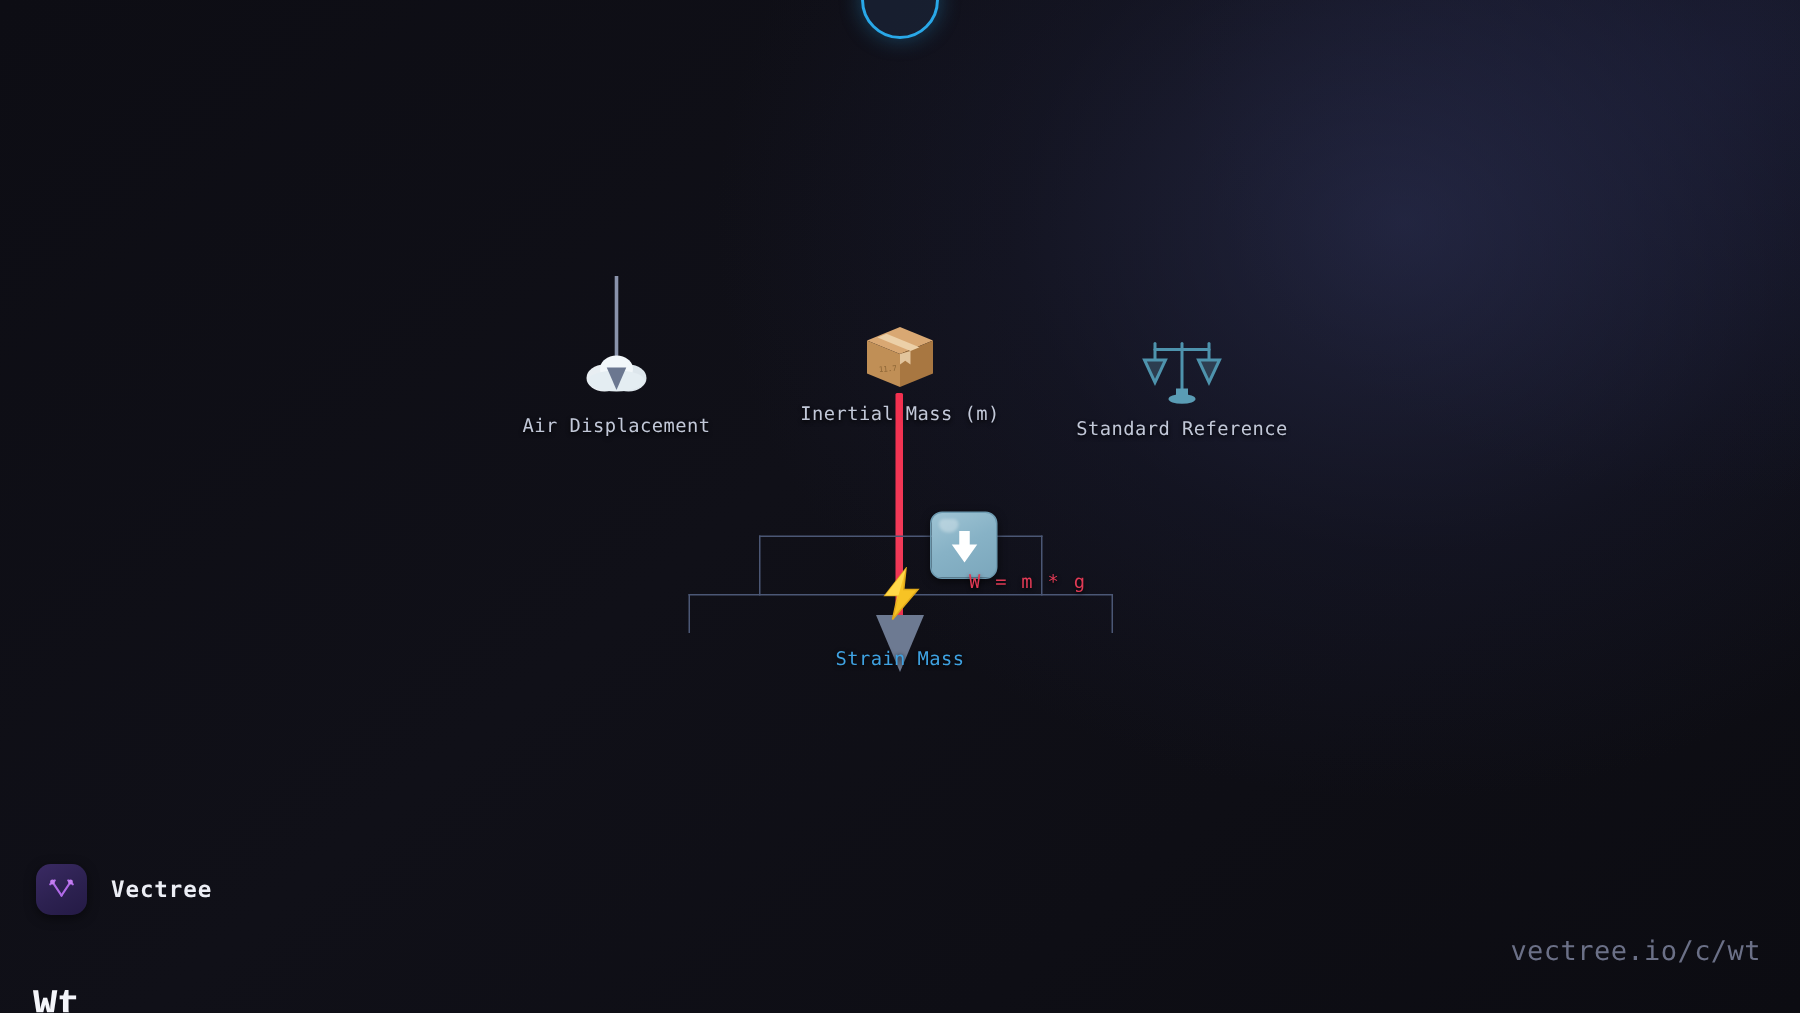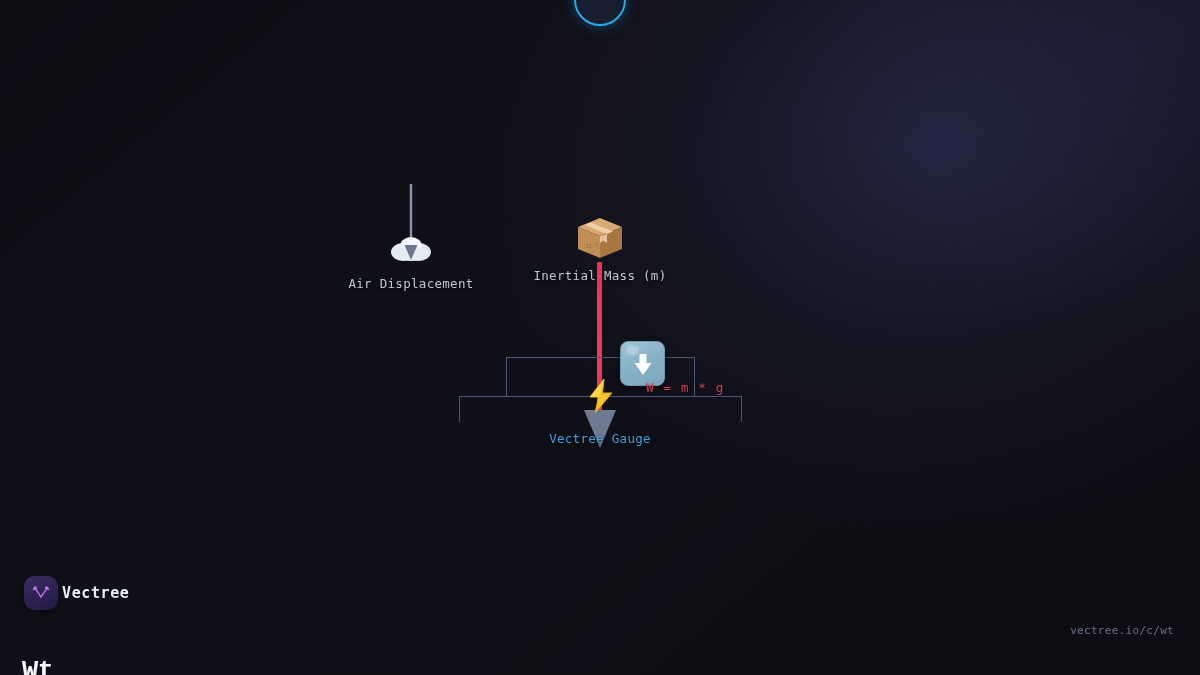--- a/index.html
+++ b/index.html
@@ -142,21 +142,21 @@
     text-shadow: 0 1px 3px rgba(0,0,0,0.8);
   }
 
   
   .brand {
     position: absolute;
     left: 24px;
     top: 576px;
     display: flex;
     align-items: center;
-    gap: 4px;
+    gap: 16px;
   }
   .brand-mark {
     width: 34px;
     height: 34px;
     border-radius: 10px;
     background: linear-gradient(150deg, #3a2a63 0%, #2c2150 55%, #241a45 100%);
     display: flex;
     align-items: center;
     justify-content: center;
     box-shadow: 0 2px 7px rgba(0,0,0,0.5);
@@ -175,21 +175,21 @@
     font-weight: bold;
     letter-spacing: -0.5px;
     color: #f4f5fa;
     font-family: Liberation Mono, monospace;
     margin-top: 45px;
   }
   .site-url {
     position: absolute;
     right: 26px;
     top: 624px;
-    font-size: 11px;
+    font-size: 18px;
     letter-spacing: 0.3px;
     color: #6b7087;
   }
 </style>
 </head>
 <body>
 
 <div id="stage">
 
   <div class="top-circle"></div>
@@ -223,20 +223,37 @@
           <ellipse cx="30" cy="70" rx="12" ry="9" fill="#dde6ec"></ellipse>
           <ellipse cx="22" cy="64" rx="11" ry="9" fill="#f2f7fa"></ellipse>
           <ellipse cx="22" cy="72" rx="19" ry="7" fill="#e4edf2"></ellipse>
         </g>
         <path d="M22 78 L15.5 63 L28.5 63 Z" fill="#6b7790"></path>
       </svg>
     </div>
     <div class="node-label">Air Displacement</div>
   </div>
 
+  <div class="node node-ref">
+    <div class="glyph">
+      <svg width="52" height="46" viewBox="0 0 52 46">
+        <g stroke="#4e93ad" stroke-width="2" fill="none" stroke-linecap="round">
+          <line x1="26" y1="4" x2="26" y2="40"></line>
+          <line x1="8" y1="8" x2="44" y2="8"></line>
+          <line x1="8" y1="4" x2="8" y2="14"></line>
+          <line x1="44" y1="4" x2="44" y2="14"></line>
+          <path d="M1 15 L8 15 L15 15 L8 30 Z" fill="rgba(110,175,199,0.25)"></path>
+          <path d="M37 15 L44 15 L51 15 L44 30 Z" fill="rgba(110,175,199,0.25)"></path>
+        </g>
+        <ellipse cx="26" cy="41" rx="9" ry="3.2" fill="#5a9cb5"></ellipse>
+        <rect x="22" y="34" width="8" height="6" fill="#5a9cb5"></rect>
+      </svg>
+    </div>
+    <div class="node-label">Standard Reference</div>
+  </div>
 
   <div class="download-badge">
     <svg width="22" height="26" viewBox="0 0 22 26">
       <path d="M11 24 L2.5 12 L7.5 12 L7.5 3 L14.5 3 L14.5 12 L19.5 12 Z" fill="#ffffff"></path>
     </svg>
   </div>
 
   <div class="bolt">
     <svg width="30" height="36" viewBox="0 0 30 36">
       <path d="M18 1 L4 19 L12.5 19 L9 35 L26 15 L16.5 15 Z" fill="#f7c325" stroke="#e0a91a" stroke-width="1"></path>
@@ -245,21 +262,21 @@
   </div>
 
   <div class="formula">W = m * g</div>
 
   <div class="node node-gauge">
     <div class="glyph">
       <svg width="38" height="42" viewBox="0 0 38 42">
         <path d="M3 2 L35 2 L19 40 Z" fill="#6d7a92"></path>
       </svg>
     </div>
-    <div class="node-label blue">Vectree Gauge</div>
+    <div class="node-label blue">Strain Mass</div>
   </div>
 
   <div class="brand">
     <div class="brand-mark">
       <svg width="20" height="20" viewBox="0 0 20 20">
         <g stroke="#b06ae8" stroke-width="1.5" fill="none" stroke-linecap="round">
           <line x1="4" y1="5" x2="10" y2="14"></line>
           <line x1="16" y1="5" x2="10" y2="14"></line>
           <line x1="2.5" y1="6.5" x2="5.5" y2="4"></line>
           <line x1="17.5" y1="6.5" x2="14.5" y2="4"></line>

